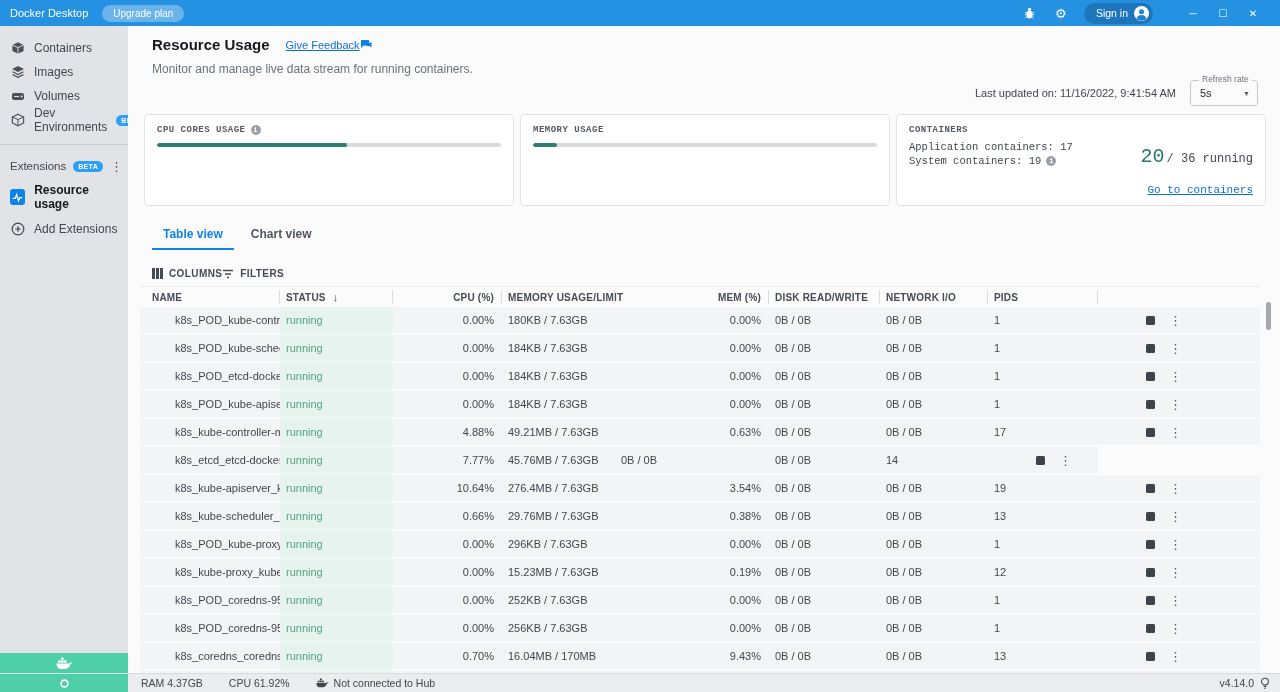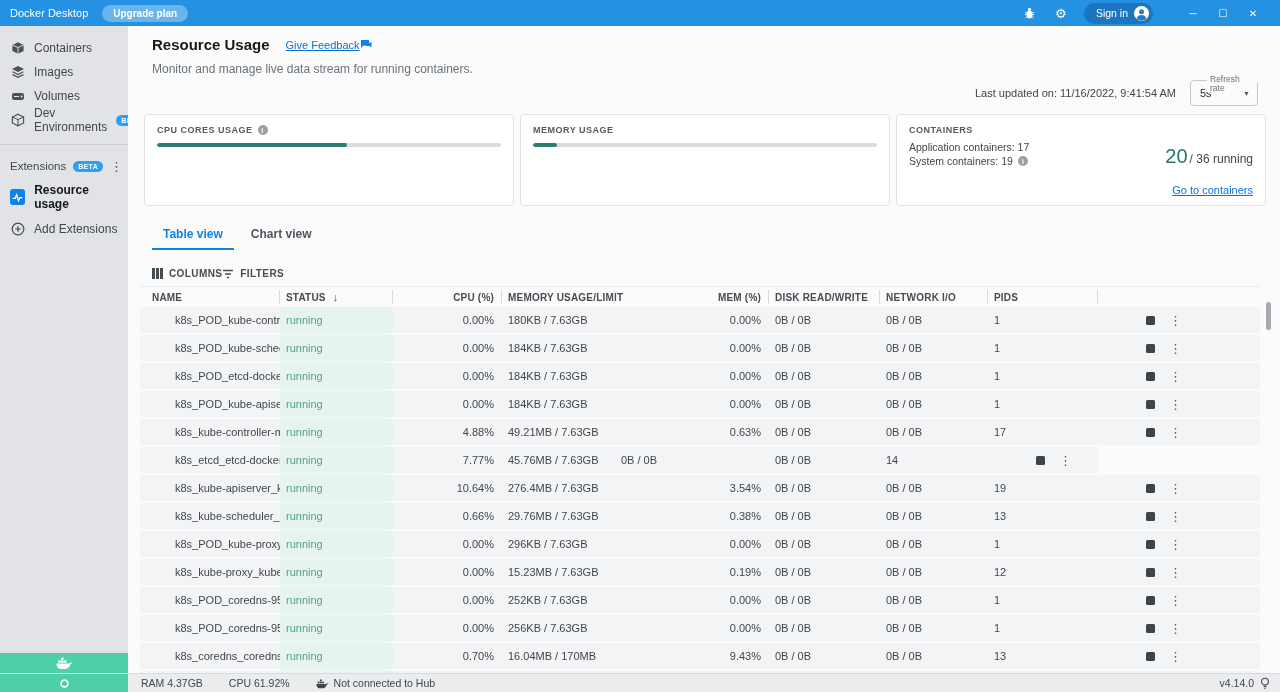--- a/index.html
+++ b/index.html
@@ -5,21 +5,21 @@
   * { box-sizing: border-box; margin: 0; padding: 0; }
   html,body { width:1280px; height:692px; overflow:hidden; }
   .window {
     width:1280px; height:692px; display:flex; flex-direction:column;
     font-family:"Liberation Sans","DejaVu Sans",sans-serif; background:#FBFBFC;
     -webkit-font-smoothing:antialiased;
   }
   
   .titlebar { height:26px; background:#2491E2; display:flex; align-items:center; padding:0 12px 0 10px; color:#fff; flex:0 0 auto; }
   .app-name { font-size:11px; font-weight:normal; }
-  .upgrade-pill { margin-left:14px; font-size:10px; color:#fff; background:rgba(255,255,255,.32); border-radius:10px; padding:3px 11px; border:none;font-weight:bold; }
+  .upgrade-pill { margin-left:14px; font-size:10px; color:#fff; background:rgba(255,255,255,.32); border-radius:10px; padding:3px 11px; border:none; }
   .tb-right { margin-left:auto; display:flex; align-items:center; gap:15px; }
   .tb-icon { width:16px; height:16px; display:flex; align-items:center; justify-content:center; font-size:13px; color:#fff; }
   .signin-pill { display:flex; align-items:center; gap:6px; background:rgba(10,50,95,.28); border-radius:11px; padding:3px 4px 3px 12px; font-size:10.5px; color:#fff; border:none; }
   .win-controls { display:flex; align-items:center; gap:0; margin-left:10px; }
   .win-btn { width:30px; text-align:center; font-size:10px; color:#fff; }
   
   .body { flex:1; display:flex; overflow:hidden; }
   
   .sidebar { width:128px; flex:0 0 auto; background:#E2E3E6; display:flex; flex-direction:column; padding-top:10px; }
   .side-item { display:flex; align-items:center; gap:9px; padding:0 6px 0 10px; height:24px; font-size:12px; color:#42474E; cursor:default; }
@@ -37,24 +37,24 @@
   .main { flex:1; display:flex; flex-direction:column; background:#FBFBFC; position:relative; overflow:hidden; }
   .content { flex:1; display:flex; flex-direction:column; overflow:hidden; }
   .page-header { padding:10px 22px 0 24px; }
   .title-row { display:flex; align-items:center; gap:16px; }
   .page-title { font-size:15px; font-weight:bold; color:#17191D; }
   .feedback-link { display:flex; align-items:center; font-size:11px; color:#0D6FD8; text-decoration:underline; cursor:pointer; }
   .subtitle { margin-top:9px; font-size:12px; color:#6A737B; }
   .updated-row { display:flex; justify-content:flex-end; align-items:center; gap:14px; margin-top:0px; height:34px; }
   .updated-text { font-size:11px; color:#41464D; }
   .refresh-select { position:relative; width:68px; height:26px; border:1px solid #C3C6CA; border-radius:4px; background:#FBFBFC; display:flex; align-items:center; padding:0 7px 0 9px; font-size:11px; color:#272C32; cursor:pointer; }
-  .refresh-label { position:absolute; top:-6px; left:16px; font-size:8.5px; color:#6A737B; background:#FBFBFC; padding:0 3px; line-height:1; }
+  .refresh-label { position:absolute; top:-6px; left:8px; font-size:8.5px; color:#6A737B; background:#FBFBFC; padding:0 3px; line-height:1; }
   .refresh-caret { margin-left:auto; font-size:7px; color:#555B62; }
   
-  .cards { display:flex; gap:6px; padding:4px 14px 0 16px; }
+  .cards { display:flex; gap:6px; padding:4px 14px 0 16px;font-family:Liberation Mono, monospace; }
   .card { flex:1; height:92px; background:#fff; border:1px solid #E2E3E6; border-radius:4px; padding:10px 12px 8px 12px; display:flex; flex-direction:column; }
   .card-title { display:flex; align-items:center; gap:5px; font-size:9px; font-weight:bold; letter-spacing:.5px; color:#545A62; }
   .info-dot { width:10px; height:10px; border-radius:50%; background:#9AA0A7; color:#fff; font-size:7px; font-weight:bold; display:inline-flex; align-items:center; justify-content:center; flex:0 0 auto; }
   .card-mid { display:flex; align-items:flex-end; justify-content:space-between; margin-top:auto; }
   .alloc-text { font-size:11px; color:#41464D; padding-bottom:2px; }
   .sys-lines { font-size:10.5px; color:#41464D; line-height:1.3; }
   .sys-line { display:flex; align-items:center; gap:5px; }
   .val-group { display:flex; align-items:baseline; }
   .big-val { font-size:20px; color:#27766B; }
   .lim-val { font-size:11px; color:#41464D; margin-left:2px; }
@@ -85,21 +85,21 @@
   .trow .cell.name { padding-left:35px; }
   .trow .cell.status { background:#E7F3EE; color:#53A483; }
   .trow .cell.r { justify-content:flex-end; padding-right:8px; }
   .trow .cell.actions { gap:14px; padding-left:48px; }
   .stop-sq { width:9px; height:9px; background:#3C434B; border-radius:1.5px; display:inline-block; }
   .kebab { font-size:13px; color:#555B63; line-height:1; }
   .trow.partial { height:4px; margin-bottom:0; overflow:hidden; }
   .scroll-thumb { position:absolute; right:9px; top:276px; width:5px; height:28px; background:#A6A9AD; border-radius:3px; }
   
   .statusbar { height:19px; flex:0 0 auto; background:#EBECEE; border-top:1px solid #D9DADC; display:flex; align-items:center; gap:26px; padding:0 10px 0 13px; font-size:10.5px; color:#41464D; }
-  .hub-item { display:flex; align-items:flex-end; gap:5px; }
+  .hub-item { display:flex; align-items:center; gap:5px; }
   .sb-right { margin-left:auto; display:flex; align-items:center; gap:6px; }
 </style>
 </head>
 <body>
 
 <div class="window">
 
   <div class="titlebar">
     <span class="app-name">Docker Desktop</span>
     <button class="upgrade-pill">Upgrade plan</button>

